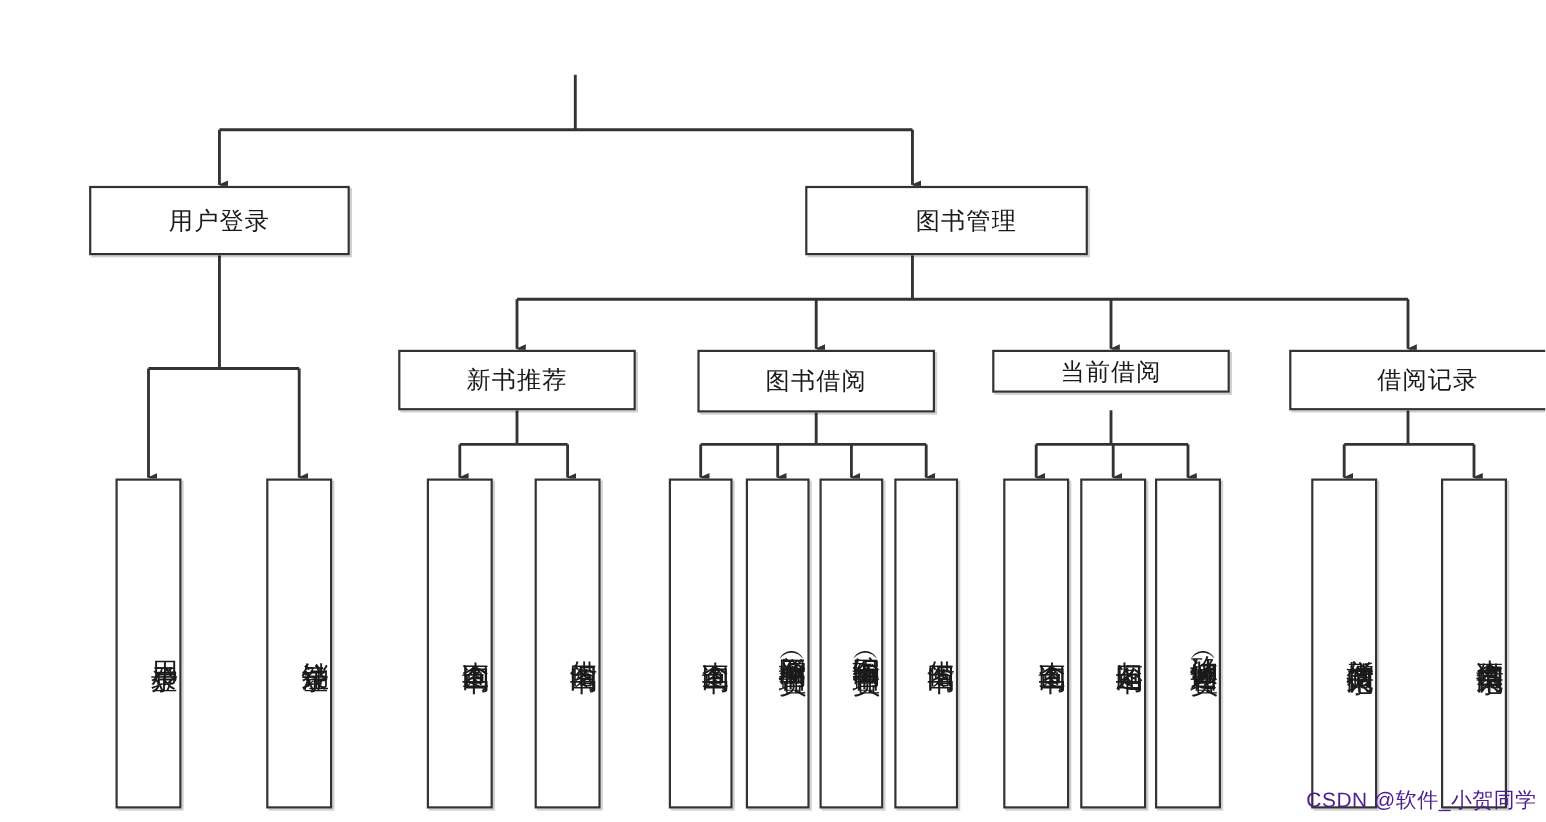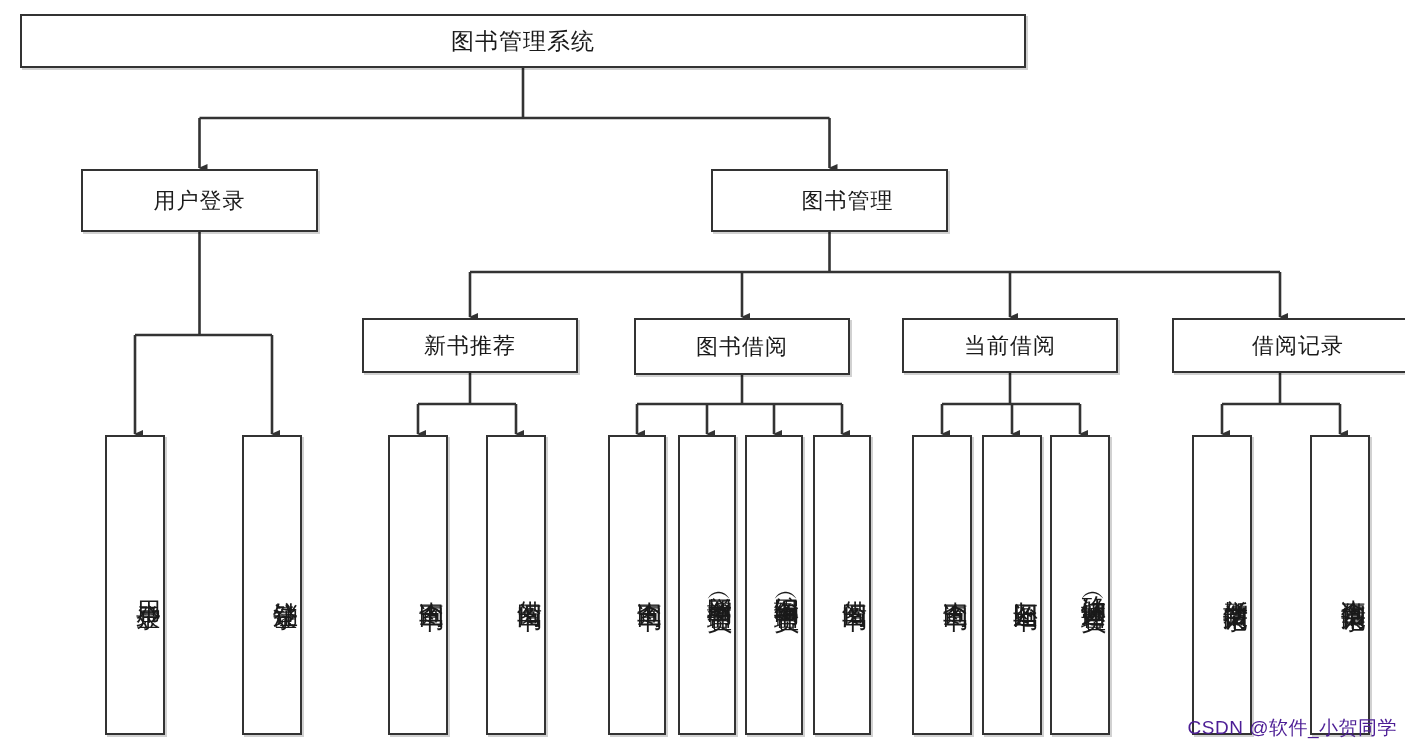--- a/index.html
+++ b/index.html
@@ -58,36 +58,35 @@
         <path d="M942,404 L942,434" marker-end="url(#arrow)"></path>
         <path d="M1012,404 L1012,434" marker-end="url(#arrow)"></path>
         <path d="M1080,404 L1080,434" marker-end="url(#arrow)"></path>
         <path d="M1280,373 L1280,404"></path>
         <path d="M1222,404 L1340,404"></path>
         <path d="M1222,404 L1222,434" marker-end="url(#arrow)"></path>
         <path d="M1340,404 L1340,434" marker-end="url(#arrow)"></path>
       </g>
   </svg>
 
-  <div class="node h" id="title-node" style="left: 20px; top: 14px; width: 1006px; height: 54px;">图书管理系统</div>
 
   <div id="nodes-layer">
       <div class="node h" style="left: 81px; top: 169px; width: 237px; height: 63px;">
         <span>用户登录</span>
       </div>
-      <div class="node h" style="left: 711px; top: 169px; width: 237px; height: 63px; padding-left: 36px;">
+      <div class="node h" style="left: 732px; top: 169px; width: 257px; height: 63px; padding-left: 36px;">
         <span>图书管理</span>
       </div>
       <div class="node h" style="left: 362px; top: 318px; width: 216px; height: 55px;">
         <span>新书推荐</span>
       </div>
       <div class="node h" style="left: 634px; top: 318px; width: 216px; height: 57px;">
         <span>图书借阅</span>
       </div>
-      <div class="node h" style="left: 902px; top: 318px; width: 216px; height: 55px;">
+      <div class="node h" style="left: 902px; top: 318px; width: 216px; height: 39px;">
         <span>当前借阅</span>
       </div>
       <div class="node h" style="left: 1172px; top: 318px; width: 252px; height: 55px;">
         <span>借阅记录</span>
       </div>
       <div class="node v" style="left: 105px; top: 435px; width: 60px; height: 300px;">
         <span>用户登录</span>
       </div>
       <div class="node v" style="left: 242px; top: 435px; width: 60px; height: 300px;">
         <span>注销登录</span>

